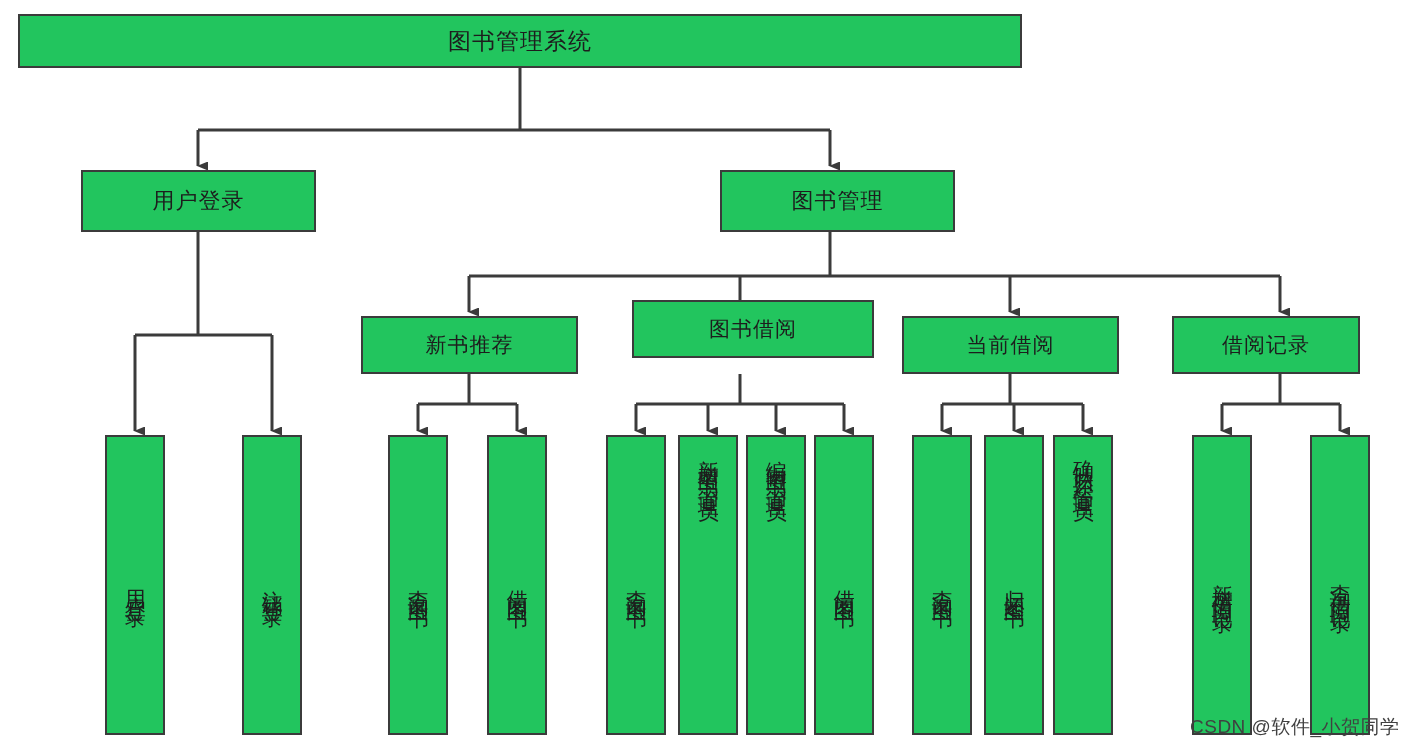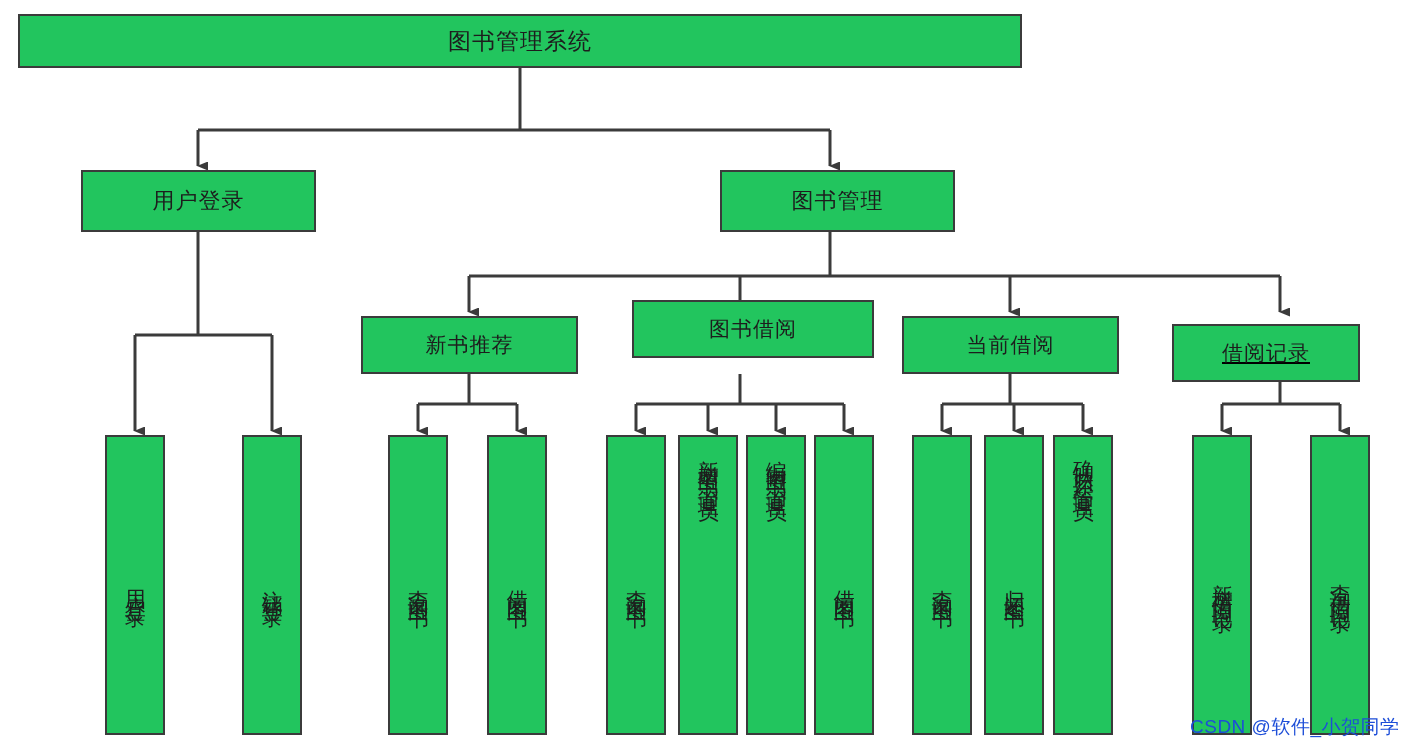--- a/index.html
+++ b/index.html
@@ -65,21 +65,21 @@
   }
   .node.leaf.center-text {
     align-items: center;
     padding-top: 0;
   }
   .watermark {
     position: absolute;
     left: 1190px;
     top: 714px;
     font-size: 19px;
-    color: #1d4ed8;
+    color: #404040;
     white-space: nowrap;
     letter-spacing: 0.5px;
   }
 </style>
 </head>
 <body>
 
 <div id="diagram-root">
 
   <svg class="connectors" viewBox="0 0 1405 747" xmlns="http://www.w3.org/2000/svg">
@@ -148,21 +148,21 @@
 
   <div class="node level2" style="left:361px; top:316px; width:217px; height:58px;">
     <span class="node-label">新书推荐</span>
   </div>
   <div class="node level2" style="left:632px; top:300px; width:242px; height:58px;">
     <span class="node-label">图书借阅</span>
   </div>
   <div class="node level2" style="left:902px; top:316px; width:217px; height:58px;">
     <span class="node-label">当前借阅</span>
   </div>
-  <div class="node level2" style="left:1172px; top:324px; width:188px; height:58px;text-decoration:underline;">
+  <div class="node level2" style="left:1172px; top:316px; width:188px; height:58px;">
     <span class="node-label">借阅记录</span>
   </div>
 
   <div class="node leaf center-text" style="left:105px; top:435px; width:60px; height:300px;">
     <span class="node-label">用户登录</span>
   </div>
   <div class="node leaf center-text" style="left:242px; top:435px; width:60px; height:300px;">
     <span class="node-label">注销登录</span>
   </div>
 

